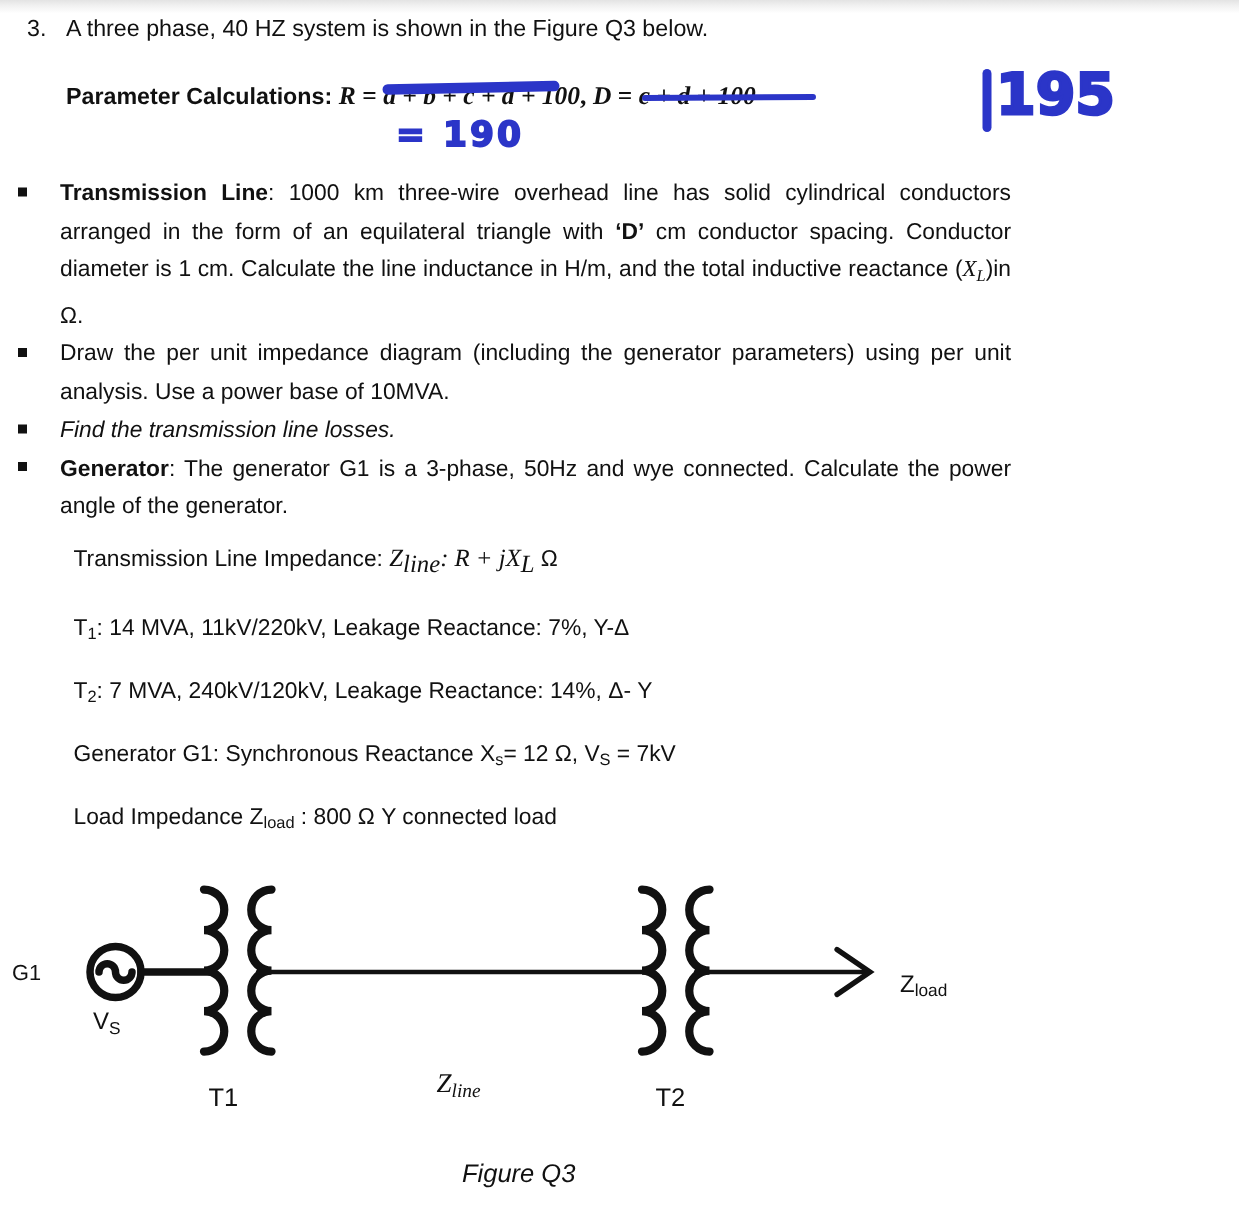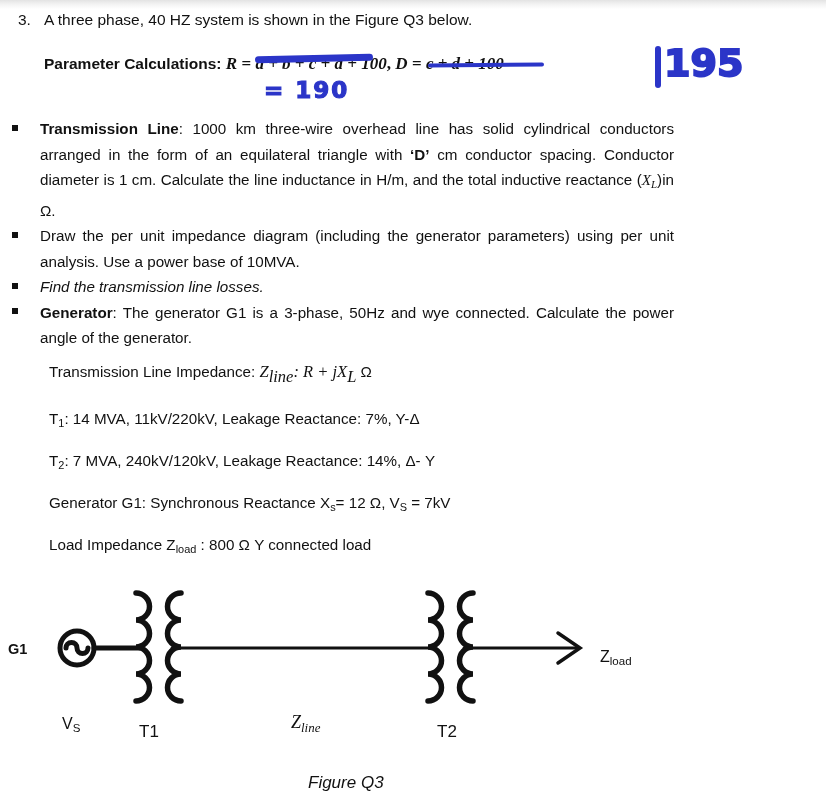--- a/index.html
+++ b/index.html
@@ -179,22 +179,22 @@
     left: 0; top: 585px;
     width: 826px; height: 225px;
   }
   .diagram svg { display: block; }
 
   .lbl {
     position: absolute;
     font-size: 15px;
     color: #111;
   }
-  .lbl-g1 { left: 8px;  top: 641px; font-weight: bold; font-size: 14.5px; }
-  .lbl-vs { left: 62px; top: 673px; font-size: 16px; margin-top: 42px; }
+  .lbl-g1 { left: 8px;  top: 641px; font-weight: normal; font-size: 14.5px; }
+  .lbl-vs { left: 62px; top: 673px; font-size: 16px; }
   .lbl-t1 { left: 139px; top: 722px; font-size: 17px; }
   .lbl-t2 { left: 437px; top: 722px; font-size: 17px; }
   .lbl-zline {
     left: 291px; top: 668px;
     font-family: "Liberation Serif", serif;
     font-style: italic;
     font-size: 18px;
     margin-top: 44px;
   }
   .lbl-zload { left: 600px; top: 648px; font-size: 16px; }

